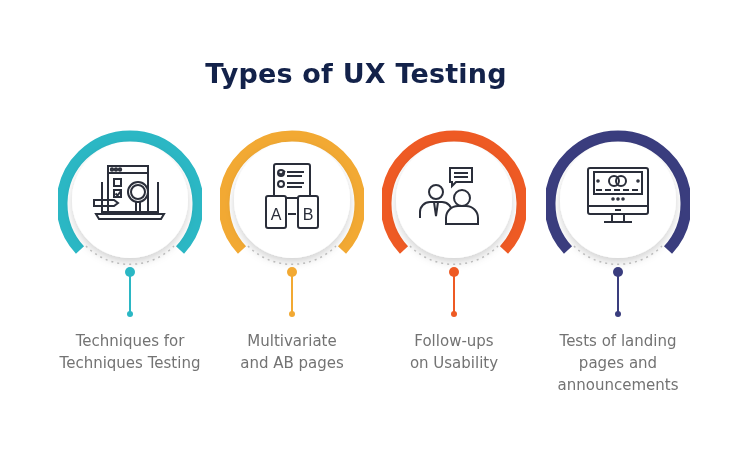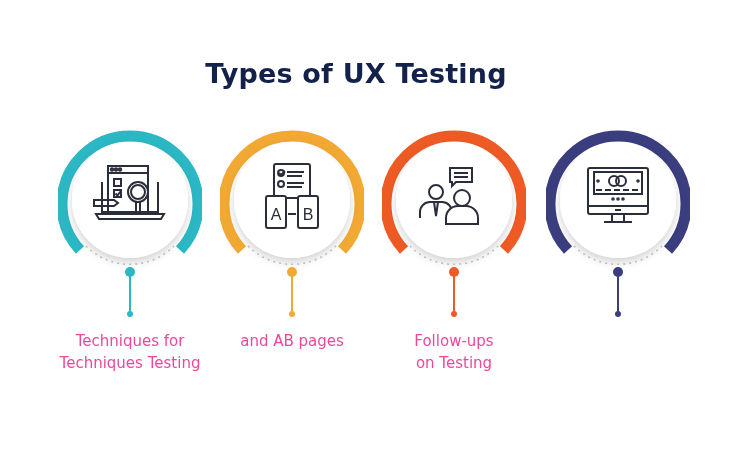--- a/index.html
+++ b/index.html
@@ -4,21 +4,21 @@
 <style>
   html,body{margin:0;padding:0;background:#fff;}
   body{width:750px;height:458px;position:relative;overflow:hidden;font-family:"DejaVu Sans","Liberation Sans",sans-serif;}
   .title{position:absolute;top:58px;left:0;width:712px;text-align:center;font-size:27px;font-weight:bold;color:#13224a;letter-spacing:0.2px;}
   .item{position:absolute;top:128px;width:160px;height:300px;}
   .ring{position:absolute;left:8px;top:0;width:144px;height:144px;}
   .icon{position:absolute;left:40px;top:32px;width:80px;height:80px;}
   .stem{position:absolute;left:79px;top:143px;width:2px;height:44px;}
   .dot-top{position:absolute;left:75px;top:139px;width:10px;height:10px;border-radius:50%;}
   .dot-bot{position:absolute;left:77px;top:183px;width:6px;height:6px;border-radius:50%;}
-  .label{position:absolute;left:-10px;top:202px;width:180px;text-align:center;font-size:15px;line-height:22px;color:#ec4899;}
+  .label{position:absolute;left:-10px;top:202px;width:180px;text-align:center;font-size:15px;line-height:22px;color:#737373;}
 </style>
 </head>
 <body>
 
 <div class="title">Types of UX Testing</div>
 
 <div class="item" style="left:50px">
   <svg class="ring" viewBox="0 0 144 144">
     <defs>
         <filter id="s1" x="-20%" y="-20%" width="140%" height="140%">
@@ -77,20 +77,21 @@
     <rect x="14" y="36" width="20" height="32" rx="2" fill="#fff"></rect>
     <rect x="46" y="36" width="20" height="32" rx="2" fill="#fff"></rect>
     <text x="24" y="60" font-size="16" text-anchor="middle" fill="#2a2e3a" stroke="none" font-family="Liberation Sans, sans-serif">A</text>
     <text x="56" y="60" font-size="16" text-anchor="middle" fill="#2a2e3a" stroke="none" font-family="Liberation Sans, sans-serif">B</text>
     <line x1="36" y1="54" x2="44" y2="54"></line>
   </svg>
   <div class="dot-top" style="background:#f2a933"></div>
   <div class="stem" style="background:#f2a933"></div>
   <div class="dot-bot" style="background:#f2a933"></div>
   <div class="label">
+    <div>Multivariate</div>
     <div>and AB pages</div>
   </div>
 </div>
 
 <div class="item" style="left:374px">
   <svg class="ring" viewBox="0 0 144 144">
     <defs>
         <filter id="s3" x="-20%" y="-20%" width="140%" height="140%">
           <feDropShadow dx="0" dy="4" stdDeviation="4" flood-color="#000" flood-opacity="0.18"></feDropShadow>
         </filter>
@@ -107,21 +108,21 @@
     <path d="M6 58 v-6 a10 10 0 0 1 10 -10 h12 a10 10 0 0 1 10 10"></path>
     <path d="M20 42 l2 14 l2 -14"></path>
     <circle cx="48" cy="38" r="8"></circle>
     <path d="M32 64 v-6 a12 12 0 0 1 12 -12 h8 a12 12 0 0 1 12 12 v6 z" fill="#fff"></path>
   </svg>
   <div class="dot-top" style="background:#ee5a24"></div>
   <div class="stem" style="background:#ee5a24"></div>
   <div class="dot-bot" style="background:#ee5a24"></div>
   <div class="label">
     <div>Follow-ups</div>
-    <div>on Testing</div>
+    <div>on Usability</div>
   </div>
 </div>
 
 <div class="item" style="left:538px">
   <svg class="ring" viewBox="0 0 144 144">
     <defs>
         <filter id="s4" x="-20%" y="-20%" width="140%" height="140%">
           <feDropShadow dx="0" dy="4" stdDeviation="4" flood-color="#000" flood-opacity="0.18"></feDropShadow>
         </filter>
       </defs>
@@ -140,13 +141,18 @@
     <line x1="18" y1="30" x2="62" y2="30" stroke-dasharray="6 3"></line>
     <circle cx="35" cy="39" r="0.8"></circle>
       <circle cx="40" cy="39" r="0.8"></circle>
       <circle cx="45" cy="39" r="0.8"></circle>
     <line x1="37" y1="50" x2="43" y2="50"></line>
     <path d="M34 54 v8 h-8 h28 h-8 v-8"></path>
   </svg>
   <div class="dot-top" style="background:#3a3d7e"></div>
   <div class="stem" style="background:#3a3d7e"></div>
   <div class="dot-bot" style="background:#3a3d7e"></div>
+  <div class="label">
+    <div>Tests of landing</div>
+    <div>pages and</div>
+    <div>announcements</div>
+  </div>
 </div>
 
 </body></html>

